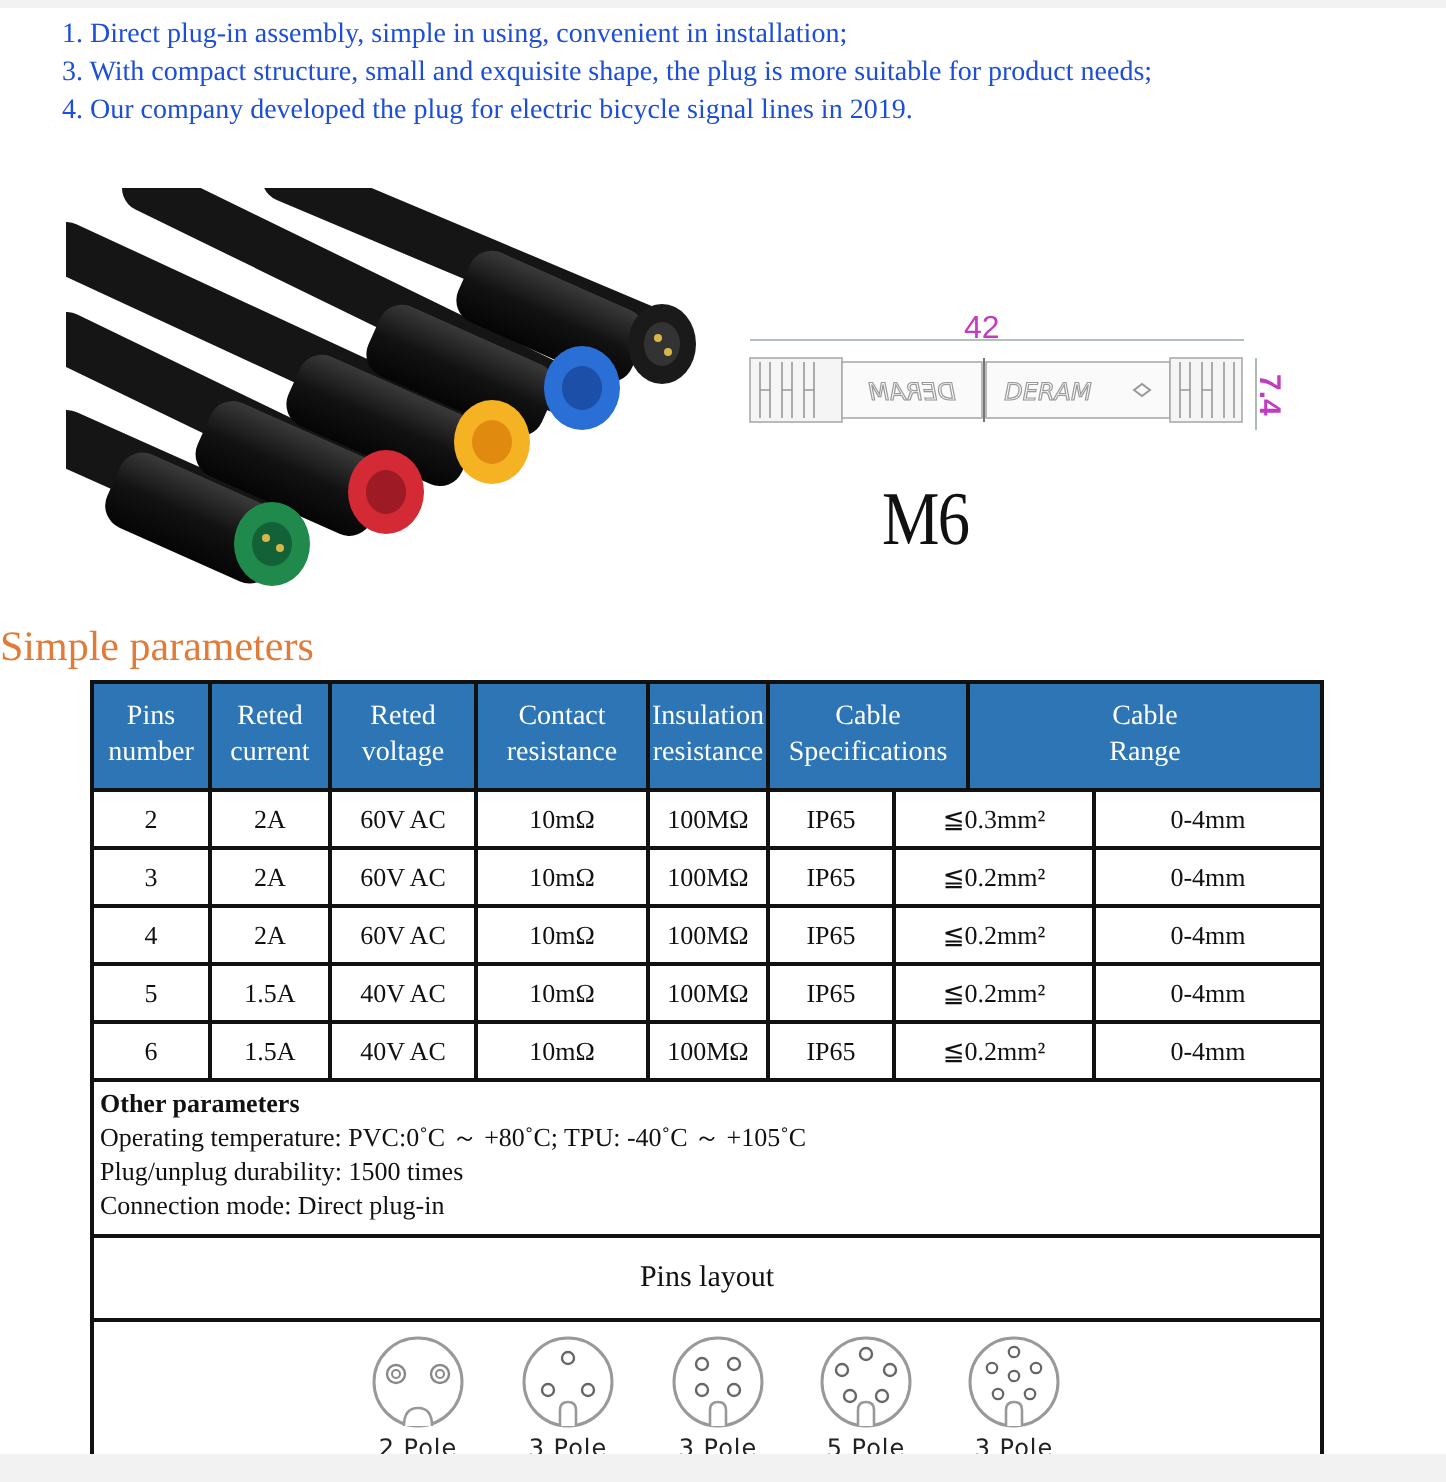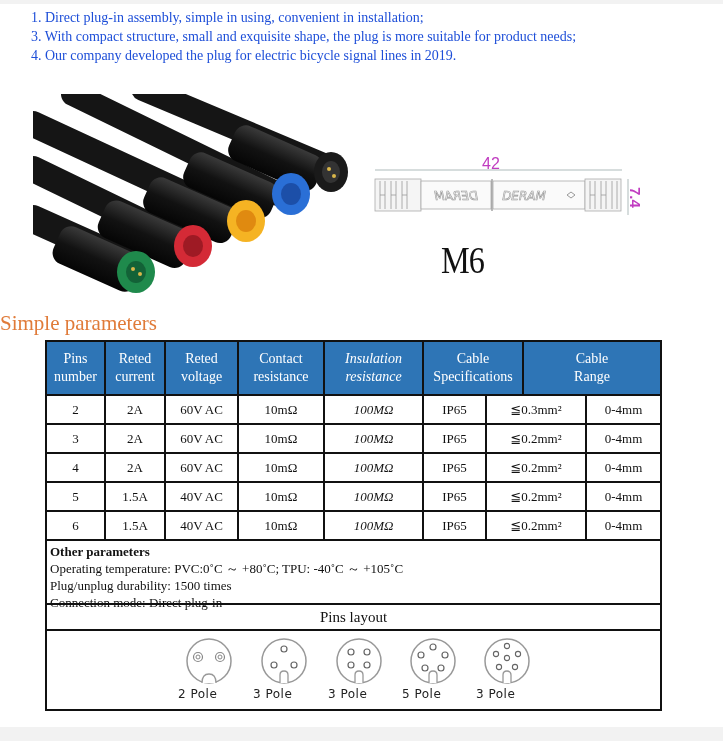--- a/index.html
+++ b/index.html
@@ -16,27 +16,27 @@
 
   .section-title { position: absolute; left: 0; width: 672px; top: 311px; text-align: left; font-size: 21px; color: #e07b39; }
 
   .tbl { position: absolute; left: 28px; top: 340px; width: 617px; border: 2px solid #111; border-collapse: collapse; margin-left: 17px; }
   .hdr { display: flex; height: 54px; background: #2e75b6; border-bottom: 2px solid #111; }
   .hdr .c { color: #ffffff; font-size: 14px; line-height: 18px; display: flex; align-items: center; justify-content: center; text-align: center; border-right: 2px solid #111; }
   .row { display: flex; height: 29px; border-bottom: 2px solid #111; }
   .row .c { font-size: 13px; display: flex; align-items: center; justify-content: center; text-align: center; border-right: 2px solid #111; color: #111; }
   .c:last-child { border-right: none !important; }
   .w1 { width: 59px; } .w2 { width: 60px; } .w3 { width: 73px; } .w4 { width: 86px; }
-  .w5 { width: 99px; font-style: italic; } .w6 { width: 63px; } .w7 { width: 100px; } .w8 { flex: 1; }
-
-  .other { height: 64px; border-bottom: 2px solid #111; padding: 2px 3px; font-size: 13px; line-height: 17px; }
+  .w5 { width: 60px; } .w6 { width: 63px; } .w7 { width: 100px; } .w8 { flex: 1; }
+
+  .other { height: 78px; border-bottom: 2px solid #111; padding: 2px 3px; font-size: 13px; line-height: 17px; }
   .other .title { font-weight: bold; }
-  .pins-hdr { height: 26px; border-bottom: 2px solid #111; display: flex; align-items: center; justify-content: center; font-size: 15px; }
+  .pins-hdr { height: 42px; border-bottom: 2px solid #111; display: flex; align-items: center; justify-content: center; font-size: 15px; }
   .pins-row { height: 78px; position: relative; }
-  .pin { position: absolute; top: 6px; width: 62px; }
+  .pin { position: absolute; top: 6px; width: 62px; text-align: center; }
   .pin svg { display: block; margin: 0 auto; }
   .pin .lbl { font-family: "DejaVu Sans", "Liberation Sans", sans-serif; font-size: 12px; color: #222; margin-top: 2px; letter-spacing: 0.5px; }
 
   .bottom-band { position: absolute; left: 0; top: 727px; width: 723px; height: 14px; background: #f2f2f2; }
 </style>
 </head>
 <body>
 
 <div class="topline"></div>
 

